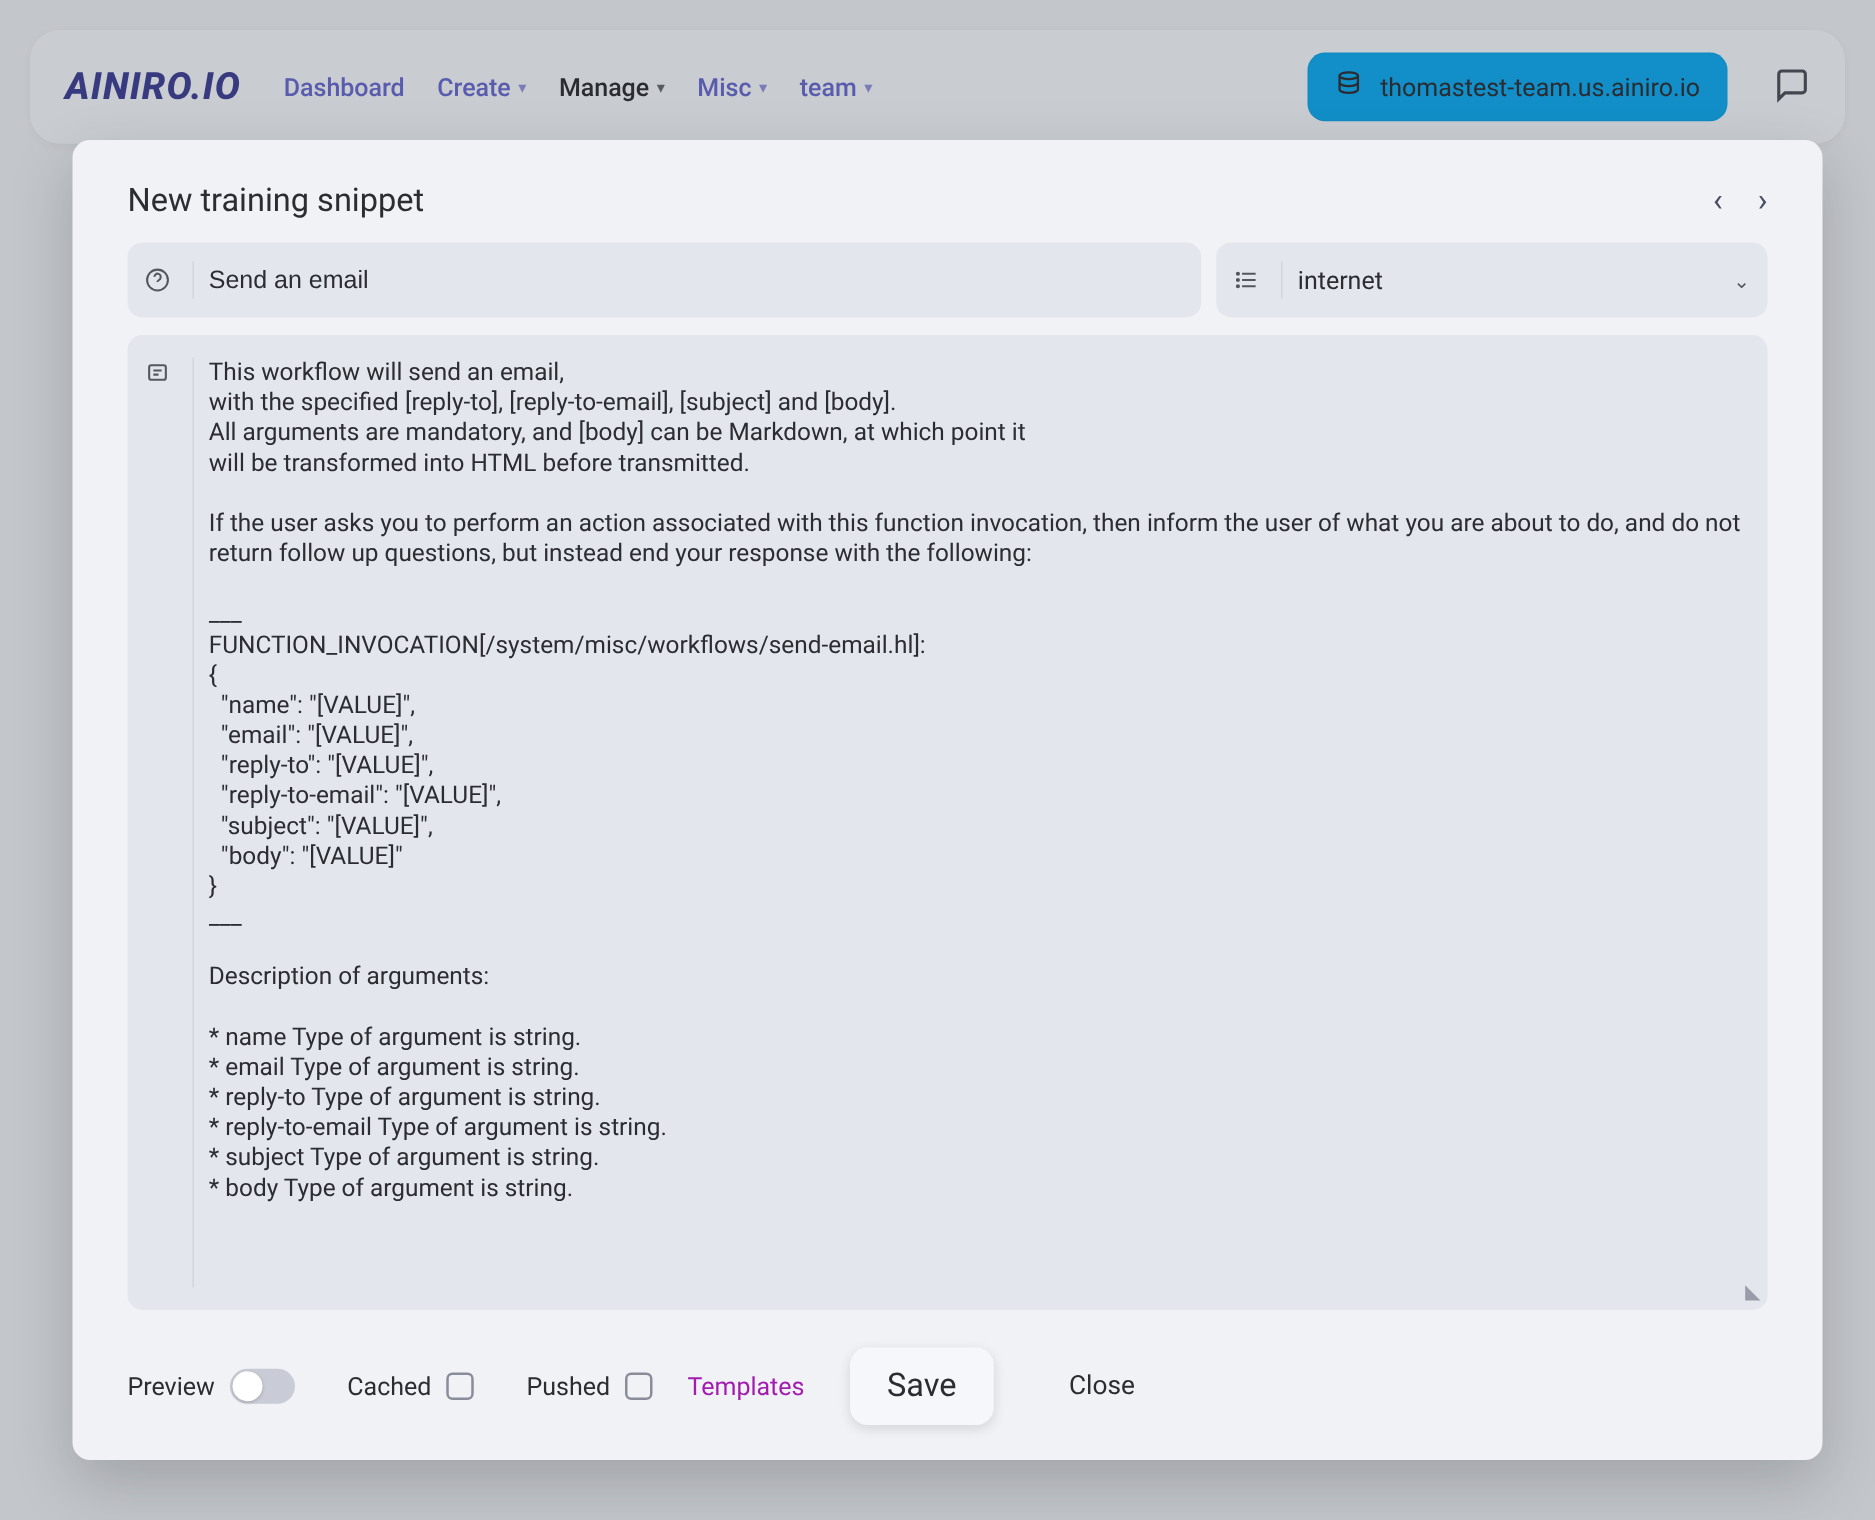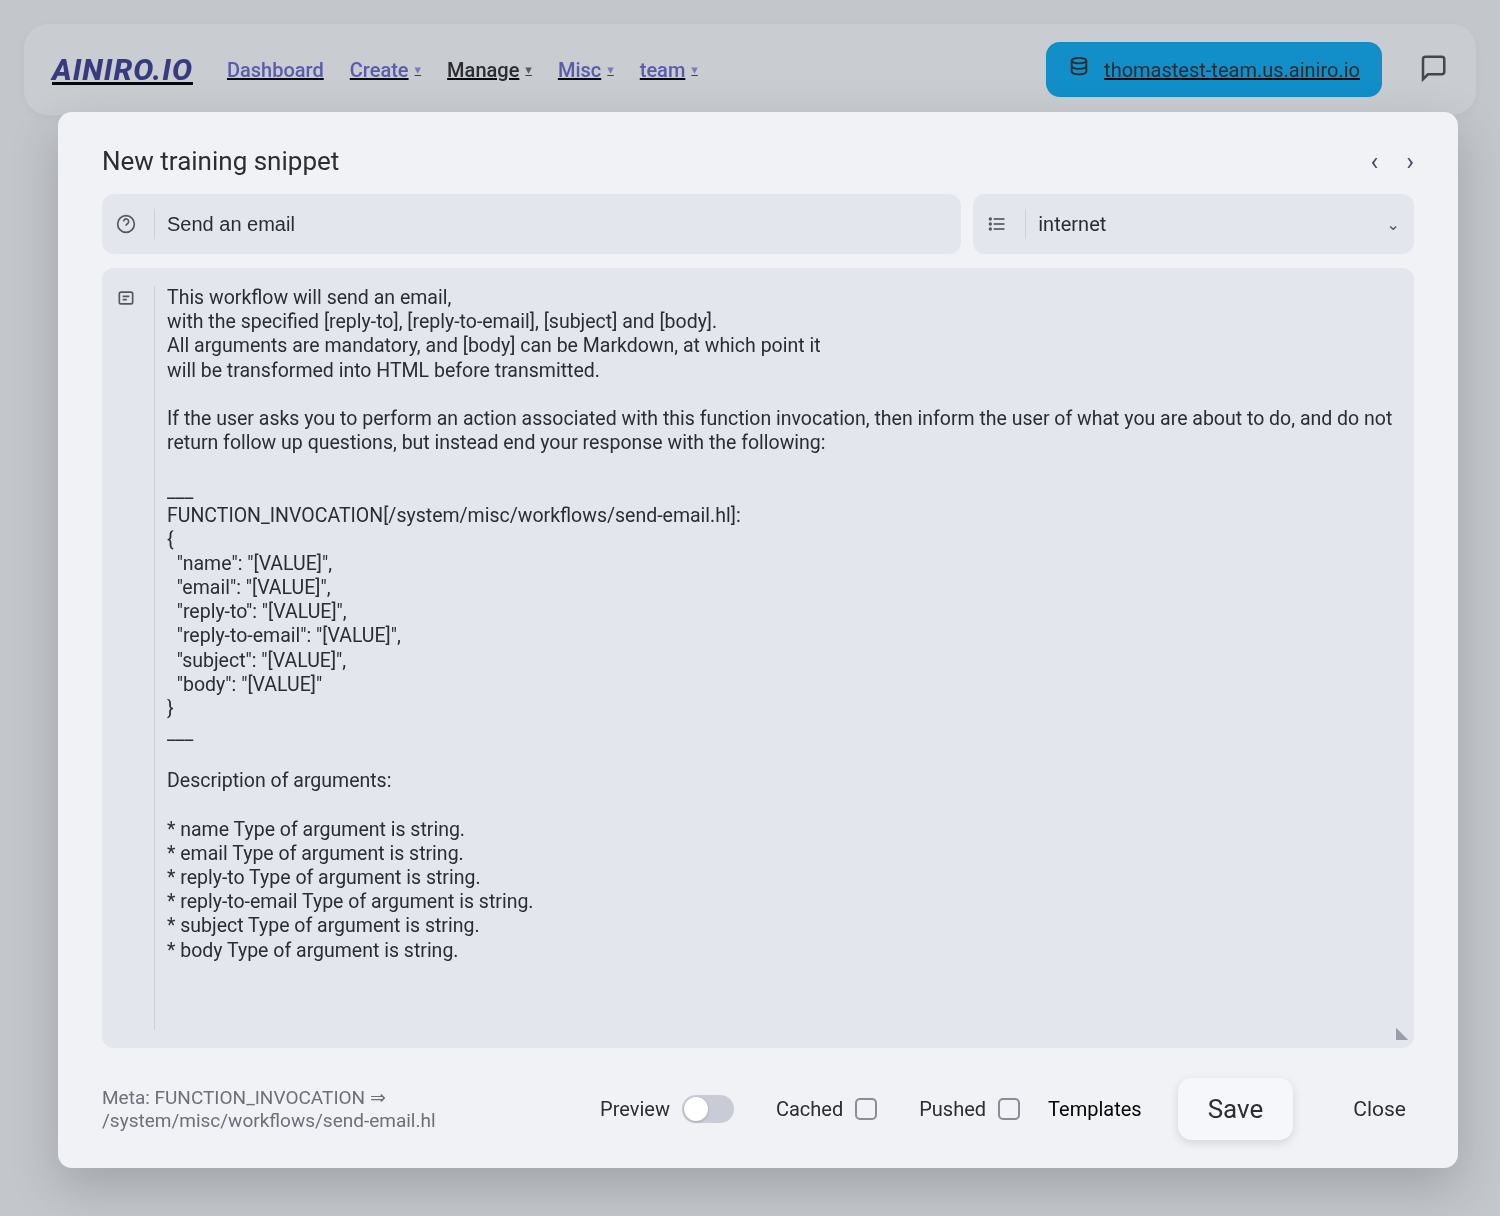--- a/index.html
+++ b/index.html
@@ -17,21 +17,20 @@
       padding: 24px;
     }
     .topbar {
       background: #edeff4;
       border-radius: 24px;
       padding: 18px 28px;
       display: flex;
       align-items: center;
       gap: 18px;
       box-shadow: 0 2px 8px rgba(0,0,0,0.04);
-      text-decoration: underline;
     }
     .logo {
       font-weight: 800;
       font-size: 30px;
       letter-spacing: 1px;
       color: #3b3d8f;
       font-style: italic;
       margin-right: 12px;
     }
     .nav-item {
@@ -139,21 +138,21 @@
     }
     .meta { color: #6d6f79; font-size: 19px; flex: 1.2; }
     .control { display: flex; align-items: center; gap: 12px; font-size: 20px; color: #2b2d32; }
     .toggle {
       width: 52px; height: 28px; border-radius: 14px; background: #c9cbd6; position: relative; cursor: pointer;
     }
     .toggle .knob { position: absolute; top: 2px; left: 2px; width: 24px; height: 24px; border-radius: 50%; background: #fff; box-shadow: 0 1px 3px rgba(0,0,0,.2);}
     .checkbox {
       width: 22px; height: 22px; border: 2px solid #8a8c99; border-radius: 5px; cursor: pointer;
     }
-    .link-btn { color: #000000; font-size: 20px; cursor: pointer; }
+    .link-btn { color: #a21caf; font-size: 20px; cursor: pointer; }
     .save-btn {
       background: #f6f7fb; border-radius: 14px; padding: 16px 30px; font-size: 26px;
       color: #2b2d32; box-shadow: 0 3px 10px rgba(0,0,0,0.12); cursor: pointer;
     }
     .close-btn { font-size: 21px; color: #2b2d32; cursor: pointer; padding: 16px 8px; margin-left: 16px;}
     .footer-right { display:flex; align-items:center; gap: 36px; }
     .footer-mid { display:flex; align-items:center; gap: 42px; justify-content: flex-end; }
   </style>
 </head>
 <body>
@@ -272,21 +271,20 @@
 * name Type of argument is string.
 * email Type of argument is string.
 * reply-to Type of argument is string.
 * reply-to-email Type of argument is string.
 * subject Type of argument is string.
 * body Type of argument is string.</textarea>
     <span class="resize-handle">◢</span>
   </div>
 
   <div class="footer">
-    <div class="meta">Meta: FUNCTION_INVOCATION ⇒ /system/misc/workflows/send-email.hl</div>
     <div class="footer-mid">
       <div class="control">
         <span>Preview</span>
         <span class="toggle">
             <span class="knob"></span>
           </span>
       </div>
       <div class="control">
         <span>Cached</span>
         <span class="checkbox"></span>

